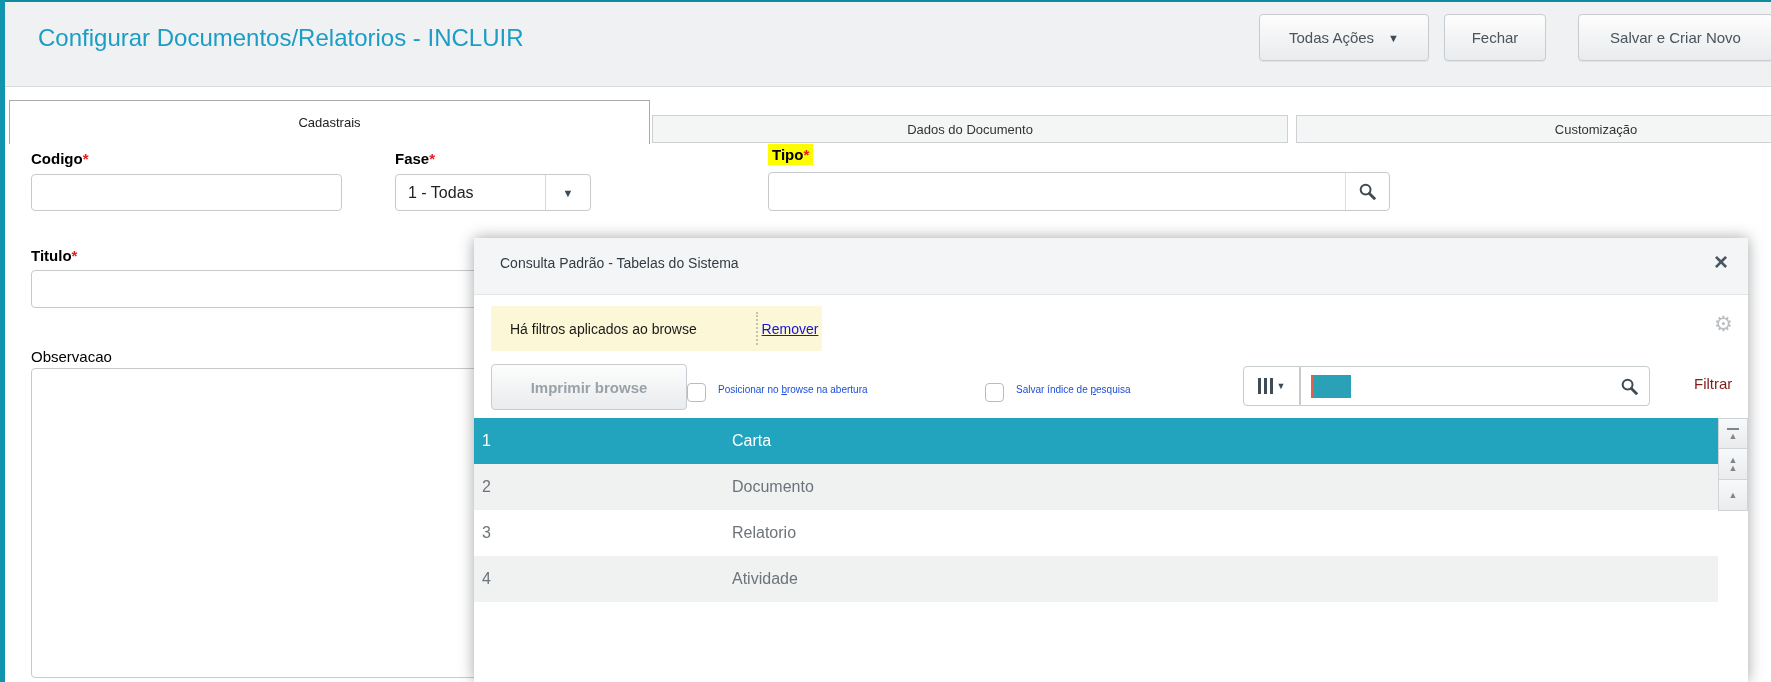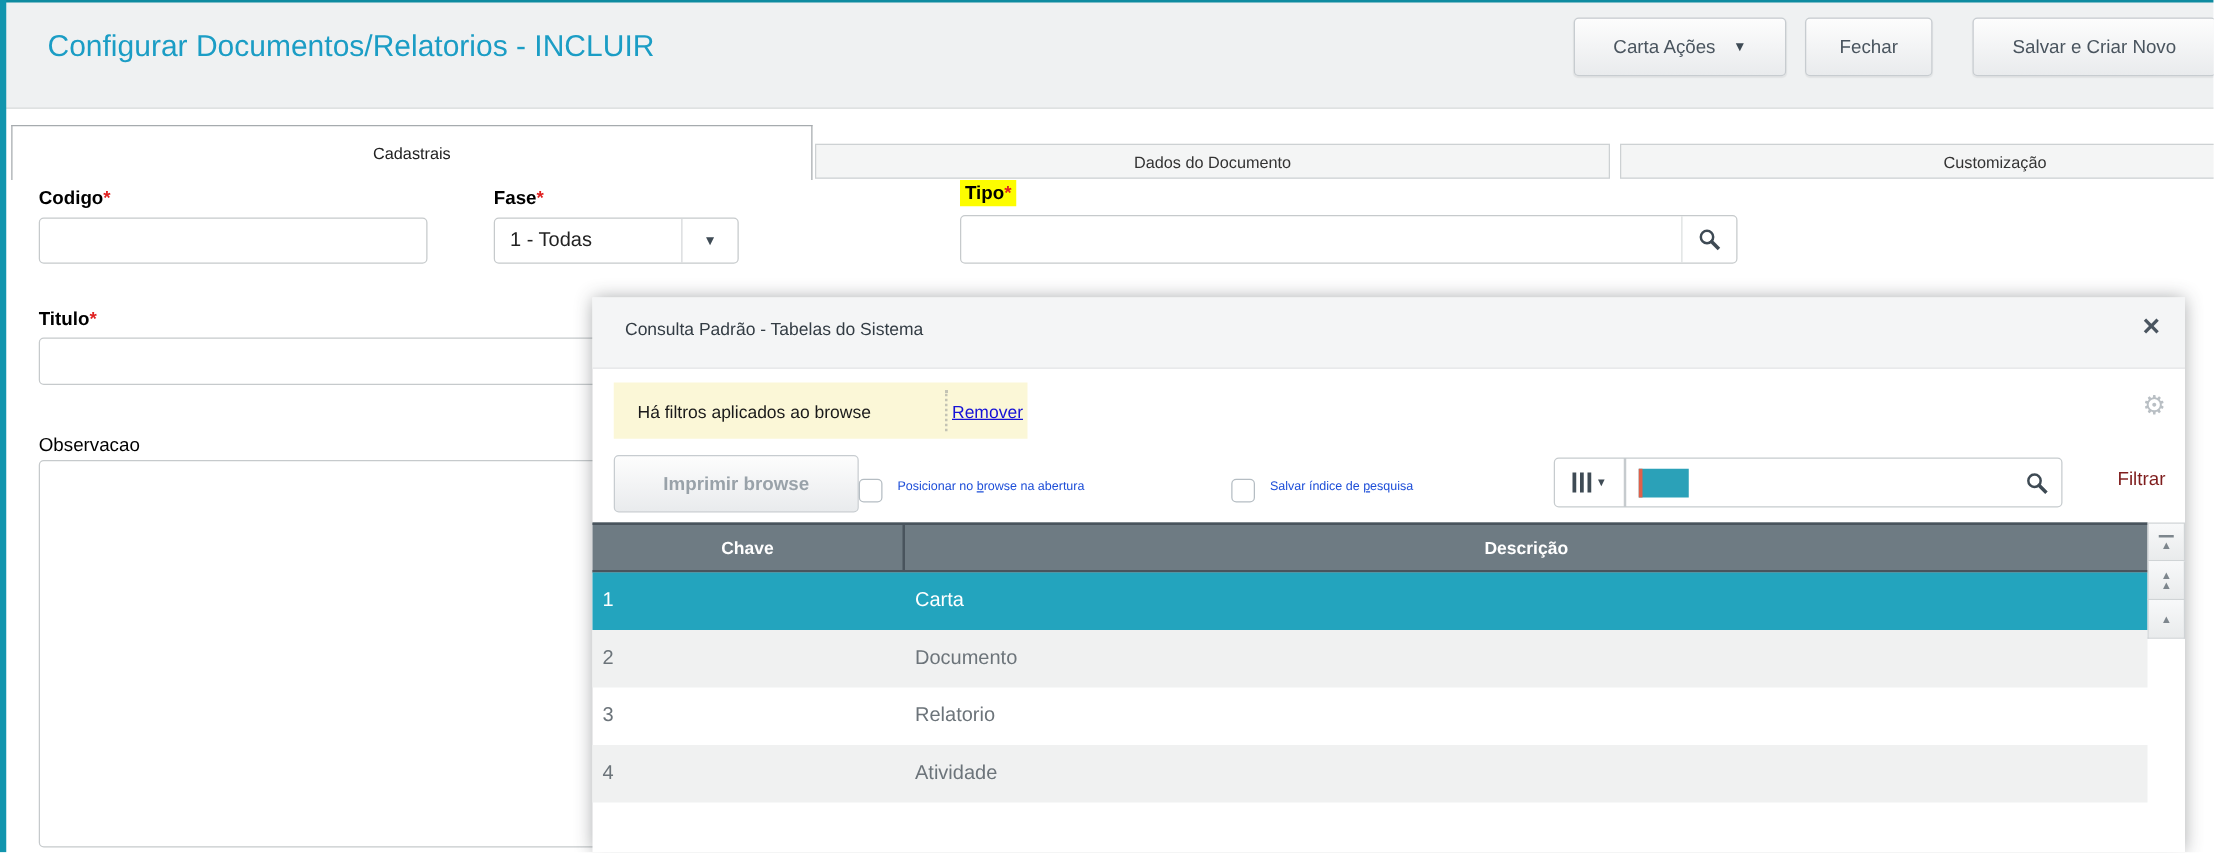--- a/index.html
+++ b/index.html
@@ -94,21 +94,21 @@
 </style>
 </head>
 <body>
 
 <div id="page">
   <div class="edge-top"></div>
 
   <div class="header">
     <div class="page-title">Configurar Documentos/Relatorios - INCLUIR</div>
     <div class="btn btn-outras">
-      <span>Carta Ações</span>
+      <span>Todas Ações</span>
       <span class="tri-down">▼</span>
     </div>
     <div class="btn btn-fechar">
       <span>Fechar</span>
     </div>
     <div class="btn btn-salvar">
       <span>Salvar e Criar Novo</span>
     </div>
   </div>
 
@@ -199,24 +199,20 @@
       <span class="seg-icon">
         <svg class="mag-svg" width="19" height="19" viewBox="0 0 20 20">
           <circle cx="8" cy="8" r="5.2" fill="none" stroke="#3e4a54" stroke-width="2.1"></circle>
           <line x1="12" y1="12" x2="17" y2="17" stroke="#3e4a54" stroke-width="3" stroke-linecap="square"></line>
         </svg>
       </span>
     </div>
     <div class="filter-label">Filtrar</div>
 
     <div class="grid">
-      <div class="grid-header">
-        <div class="gh-cell gh-key">Chave</div>
-        <div class="gh-cell gh-desc">Descrição</div>
-      </div>
       <div class="grow sel">
         <div class="c-key">1</div>
         <div class="c-desc">Carta</div>
       </div>
       <div class="grow alt">
         <div class="c-key">2</div>
         <div class="c-desc">Documento</div>
       </div>
       <div class="grow">
         <div class="c-key">3</div>

